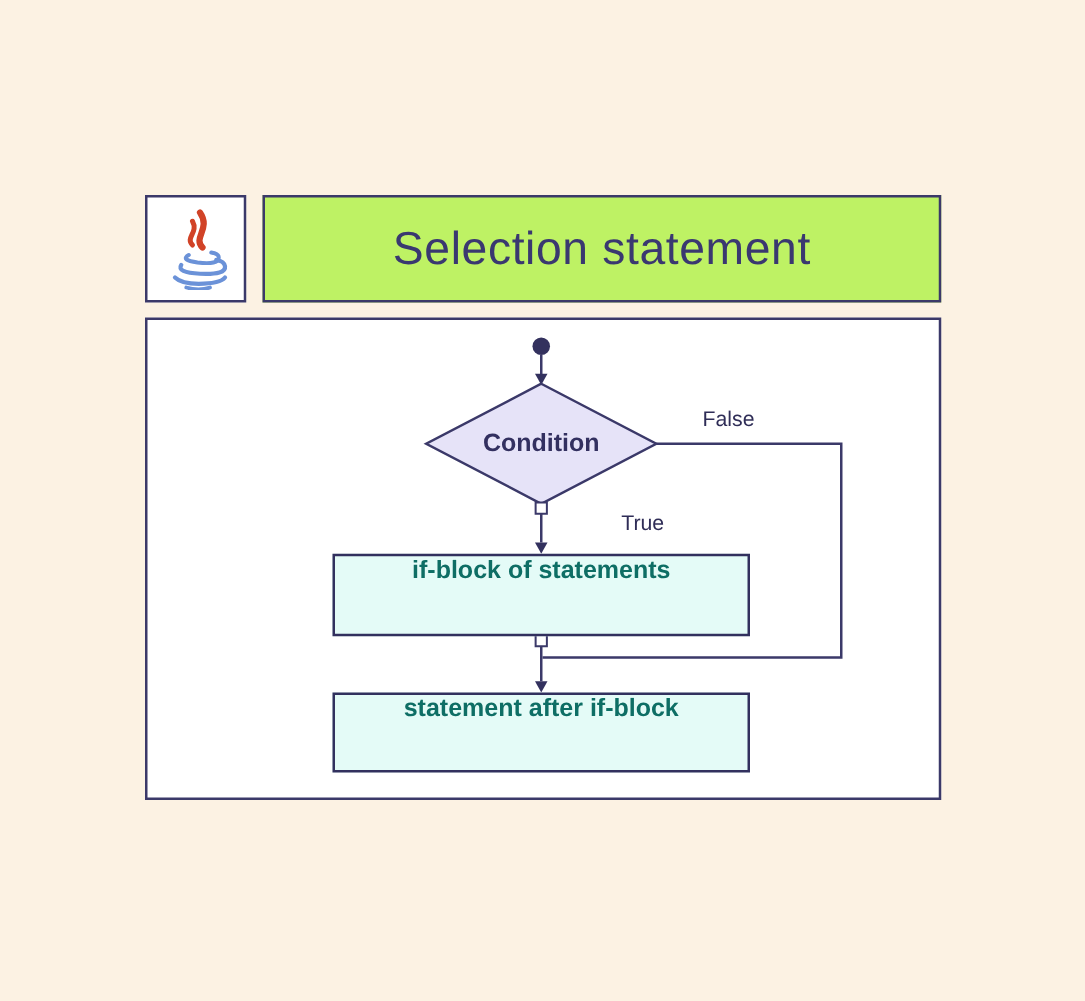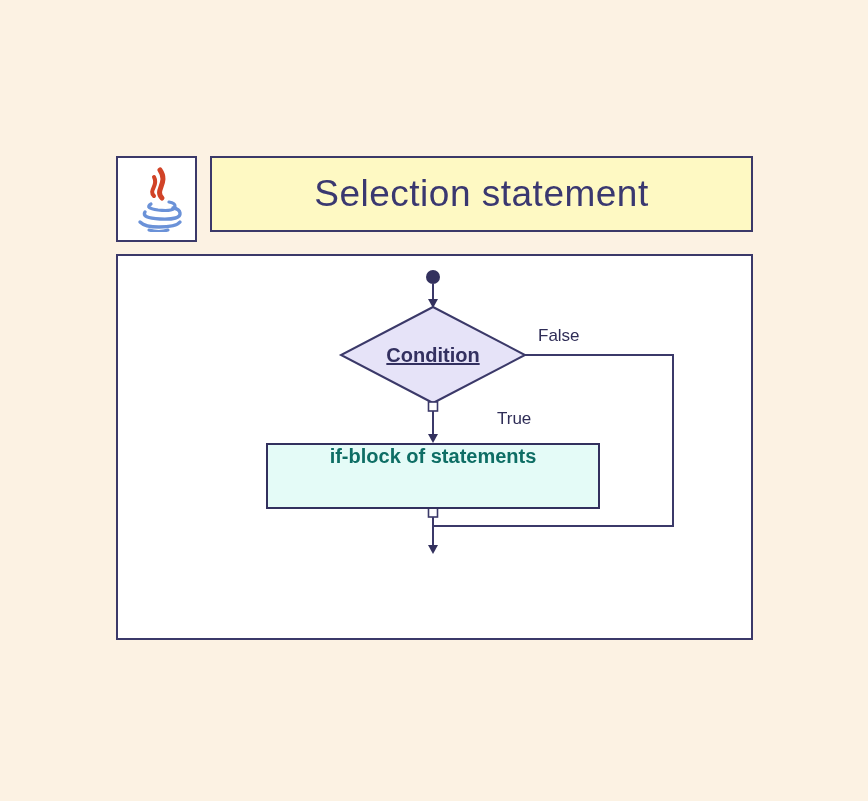--- a/index.html
+++ b/index.html
@@ -22,48 +22,47 @@
     overflow:hidden;
   }
   .stage{position:absolute;inset:0;width:868px;height:801px;}
 
   .logo-box{
     position:absolute;left:116px;top:156px;width:81px;height:86px;
     background:#ffffff;border:2px solid var(--navy);
     display:flex;align-items:center;justify-content:center;
   }
   .title-box{
-    position:absolute;left:210px;top:156px;width:543px;height:76px;
-    background:#fef9c3;border:2px solid var(--navy);
+    position:absolute;left:210px;top:156px;width:543px;height:86px;
+    background:#bef264;border:2px solid var(--navy);
     display:flex;align-items:center;justify-content:center;
   }
   .title-text{
     font-size:37px;color:var(--navy-text);font-weight:400;letter-spacing:0.5px;
   }
 
   .panel{
     position:absolute;left:116px;top:254px;width:637px;height:386px;
     background:#ffffff;border:2px solid var(--navy);
   }
   .connectors{position:absolute;left:0;top:0;width:637px;height:386px;}
 
   .node-label{
     position:absolute;display:flex;align-items:center;justify-content:center;
     font-weight:700;
-    text-decoration:underline;
   }
   .condition-label{
     left:223px;top:51px;width:184px;height:96px;
     color:var(--label-navy);font-size:20px;
   }
   .branch-label{
     position:absolute;font-size:17px;color:#2f2d57;font-weight:400;
   }
   .true-label{left:334px;top:153px;margin-left:45px;}
-  .false-label{left:420px;top:70px;text-align:right;}
+  .false-label{left:444px;top:70px;text-align:right;}
 
   .flow-box{
     position:absolute;left:148px;width:334px;
     background:var(--mint);border:2px solid #32305e;
     display:flex;align-items:flex-start;justify-content:center;
     color:var(--teal);font-size:20px;font-weight:700;
   }
   .if-box{top:187px;height:66px;}
   .after-box{top:298px;height:64px;}
 </style>
@@ -113,15 +112,18 @@
     </svg>
 
     <div class="node-label condition-label">Condition</div>
 
     <div class="branch-label true-label">True</div>
     <div class="branch-label false-label">False</div>
 
     <div class="flow-box if-box">
       <span>if-block of statements</span>
     </div>
+    <div class="flow-box after-box">
+      <span>statement after if-block</span>
+    </div>
 
   </div>
 </div>
 
 </body></html>

